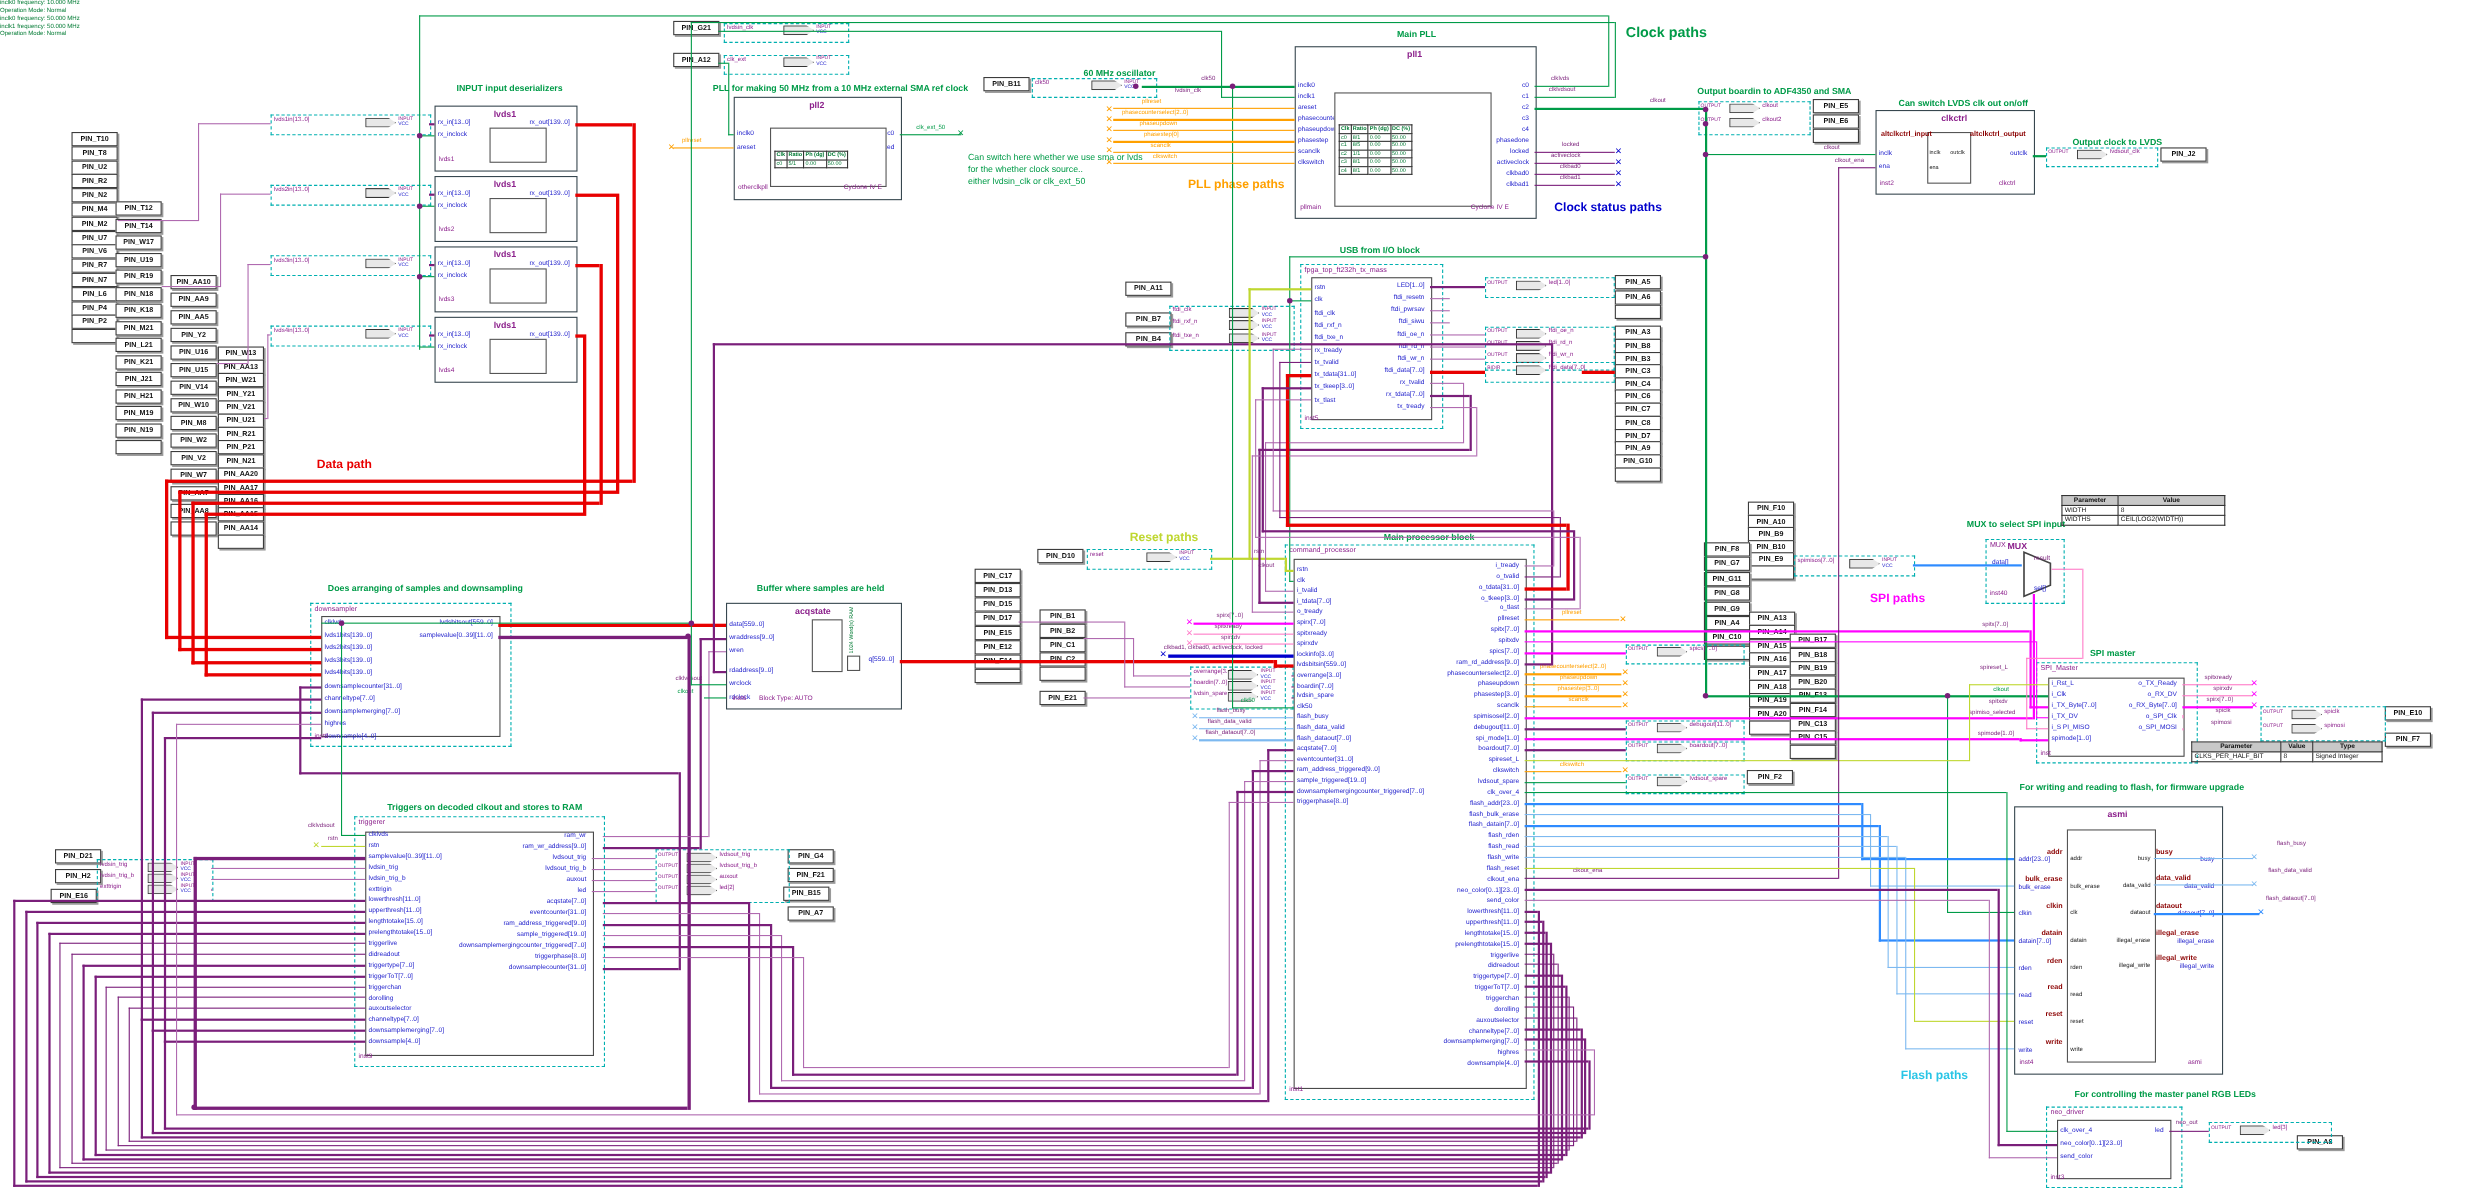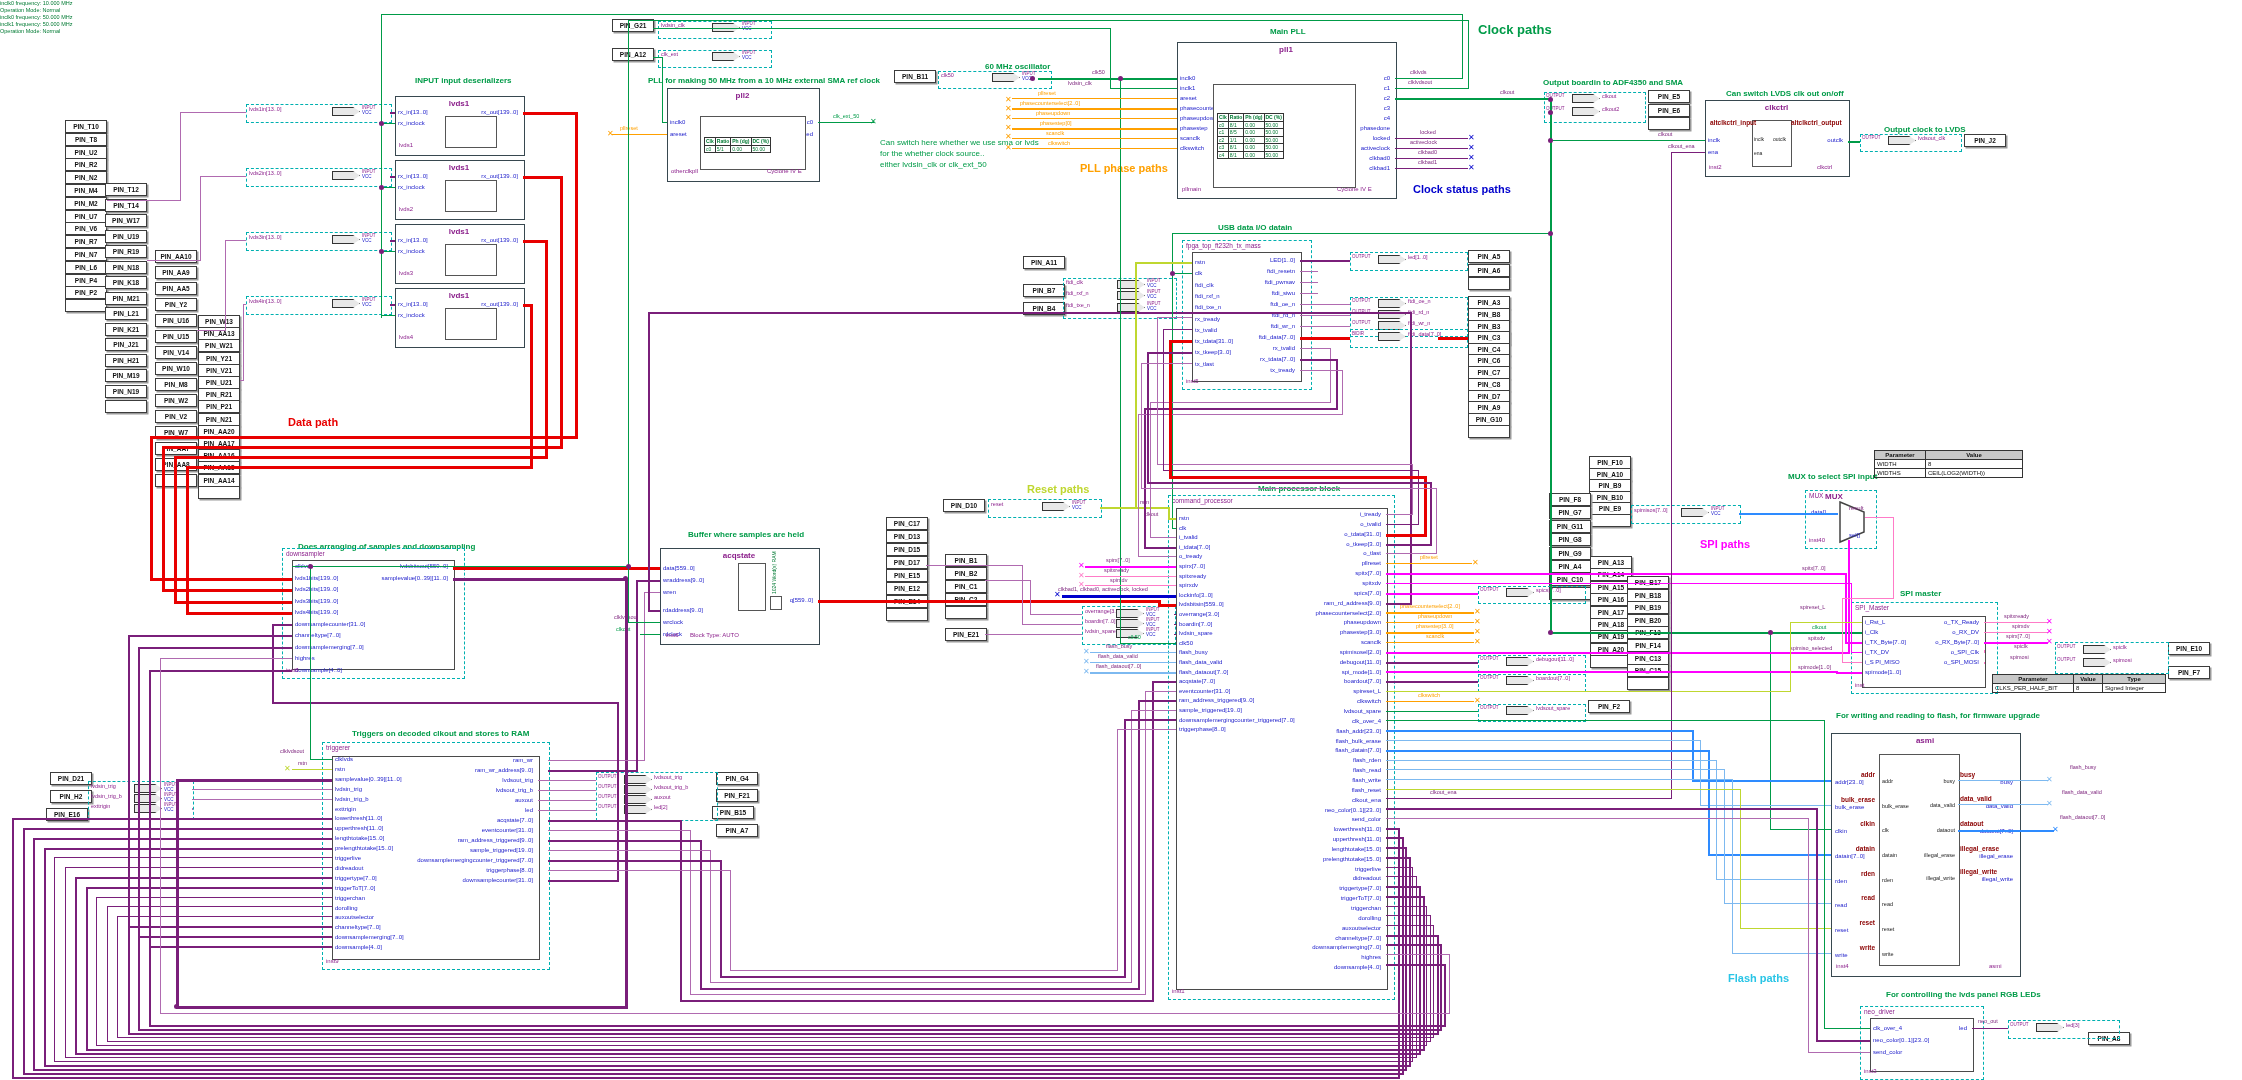--- a/index.html
+++ b/index.html
@@ -42,32 +42,32 @@
     <div class="slab" style="left: 288px; top: 416px; color: rgb(232, 0, 0); font-size: 11px;">Data path</div>
     <div class="slab" style="left: 648px; top: 76px; color: rgb(0, 155, 72); font-size: 8px;">PLL for making 50 MHz from a 10 MHz external SMA ref clock</div>
     <div class="slab" style="left: 985px; top: 62px; color: rgb(0, 155, 72); font-size: 8px;">60 MHz oscillator</div>
     <div class="slab" style="left: 1080px; top: 162px; color: rgb(255, 160, 0); font-size: 11px;">PLL phase paths</div>
     <div class="slab" style="left: 1270px; top: 27px; color: rgb(0, 155, 72); font-size: 8px;">Main PLL</div>
     <div class="slab" style="left: 1478px; top: 22px; color: rgb(0, 155, 72); font-size: 13px;">Clock paths</div>
     <div class="slab" style="left: 1543px; top: 78px; color: rgb(0, 155, 72); font-size: 8px;">Output boardin to ADF4350 and SMA</div>
     <div class="slab" style="left: 1726px; top: 89px; color: rgb(0, 155, 72); font-size: 8px;">Can switch LVDS clk out on/off</div>
     <div class="slab" style="left: 1884px; top: 125px; color: rgb(0, 155, 72); font-size: 8px;">Output clock to LVDS</div>
     <div class="slab" style="left: 1413px; top: 183px; color: rgb(0, 0, 204); font-size: 11px;">Clock status paths</div>
-    <div class="slab" style="left: 1218px; top: 223px; color: rgb(0, 155, 72); font-size: 8px;">USB data I/O datain</div>
+    <div class="slab" style="left: 1218px; top: 223px; color: rgb(0, 155, 72); font-size: 8px;">USB from I/O block</div>
     <div class="slab" style="left: 1027px; top: 483px; color: rgb(191, 215, 48); font-size: 11px;">Reset paths</div>
     <div class="slab" style="left: 688px; top: 530px; color: rgb(0, 155, 72); font-size: 8px;">Buffer where samples are held</div>
     <div class="slab" style="left: 1258px; top: 484px; color: rgb(0, 155, 72); font-size: 8px;">Main processor block</div>
-    <div class="slab" style="left: 298px; top: 530px; color: rgb(0, 155, 72); font-size: 8px; margin-top: 12px;">Does arranging of samples and downsampling</div>
+    <div class="slab" style="left: 298px; top: 530px; color: rgb(0, 155, 72); font-size: 8px;">Does arranging of samples and downsampling</div>
     <div class="slab" style="left: 352px; top: 729px; color: rgb(0, 155, 72); font-size: 8px;">Triggers on decoded clkout and stores to RAM</div>
     <div class="slab" style="left: 1788px; top: 472px; color: rgb(0, 155, 72); font-size: 8px;">MUX to select SPI input</div>
     <div class="slab" style="left: 1700px; top: 538px; color: rgb(255, 0, 255); font-size: 11px;">SPI paths</div>
     <div class="slab" style="left: 1900px; top: 589px; color: rgb(0, 155, 72); font-size: 8px;">SPI master</div>
     <div class="slab" style="left: 1836px; top: 711px; color: rgb(0, 155, 72); font-size: 8px;">For writing and reading to flash, for firmware upgrade</div>
     <div class="slab" style="left: 1728px; top: 972px; color: rgb(41, 197, 230); font-size: 11px;">Flash paths</div>
-    <div class="slab" style="left: 1886px; top: 990px; color: rgb(0, 155, 72); font-size: 8px;">For controlling the lvds panel RGB LEDs</div>
+    <div class="slab" style="left: 1886px; top: 990px; color: rgb(0, 155, 72); font-size: 8px;">For controlling the master panel RGB LEDs</div>
     <div class="note" style="left: 880px; top: 138px; color: rgb(0, 155, 72);">Can switch here whether we use sma or lvds</div>
     <div class="note" style="left: 880px; top: 149px; color: rgb(0, 155, 72);">for the whether clock source..</div>
     <div class="note" style="left: 880px; top: 160px; color: rgb(0, 155, 72);">either lvdsin_clk or clk_ext_50</div>
     <div class="blk" style="left: 395px; top: 96px; width: 128px; height: 58px; border-color: rgb(55, 71, 79);"></div>
     <div class="blk-title" style="left: 395px; top: 99px; width: 128px; text-align: center;">lvds1</div>
     <div class="core" style="left: 445px; top: 116px; width: 50px; height: 30px;"></div>
     <div class="port" style="left: 398px; top: 109px;">rx_in[13..0]</div>
     <div class="port" style="left: 398px; top: 120px;">rx_inclock</div>
     <div class="port r" style="left: 398px; top: 109px; width: 120px;">rx_out[139..0]</div>
     <div class="inst" style="left: 399px; top: 142px;">lvds1</div>

